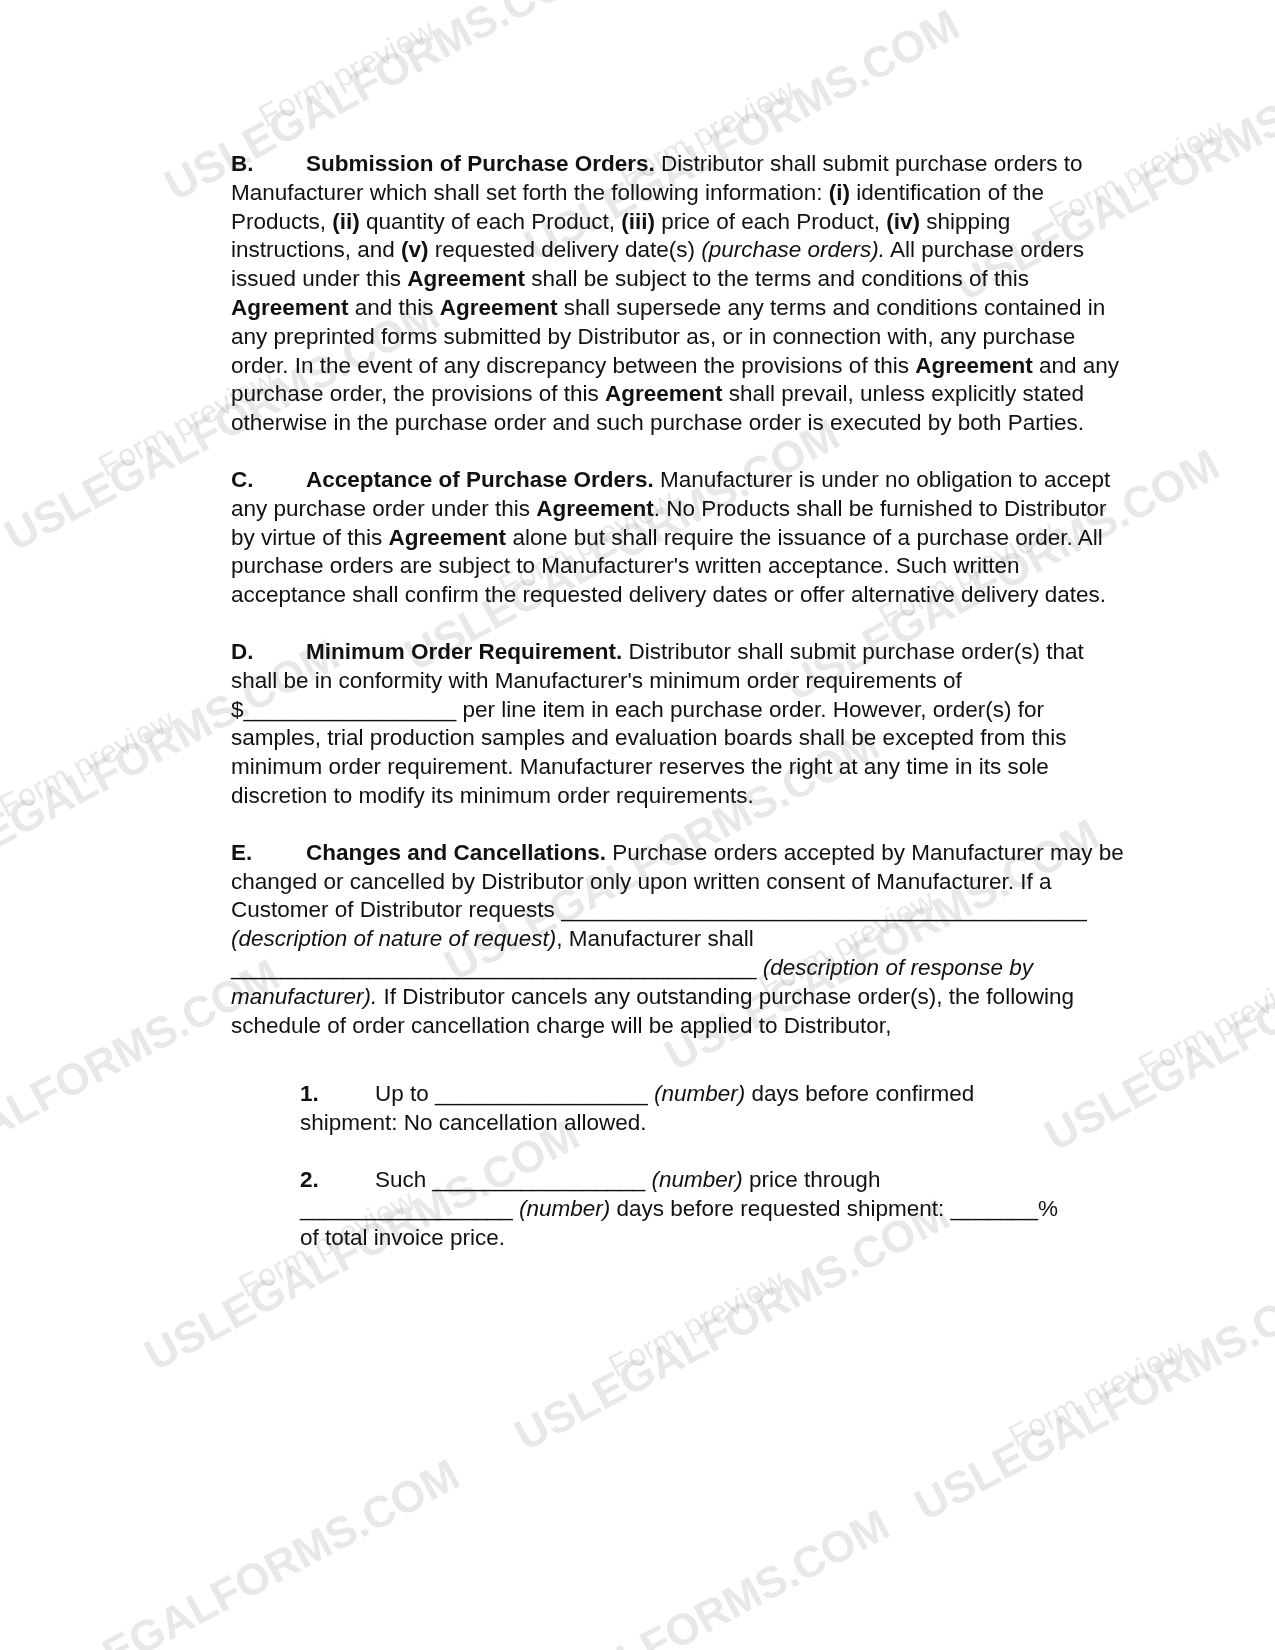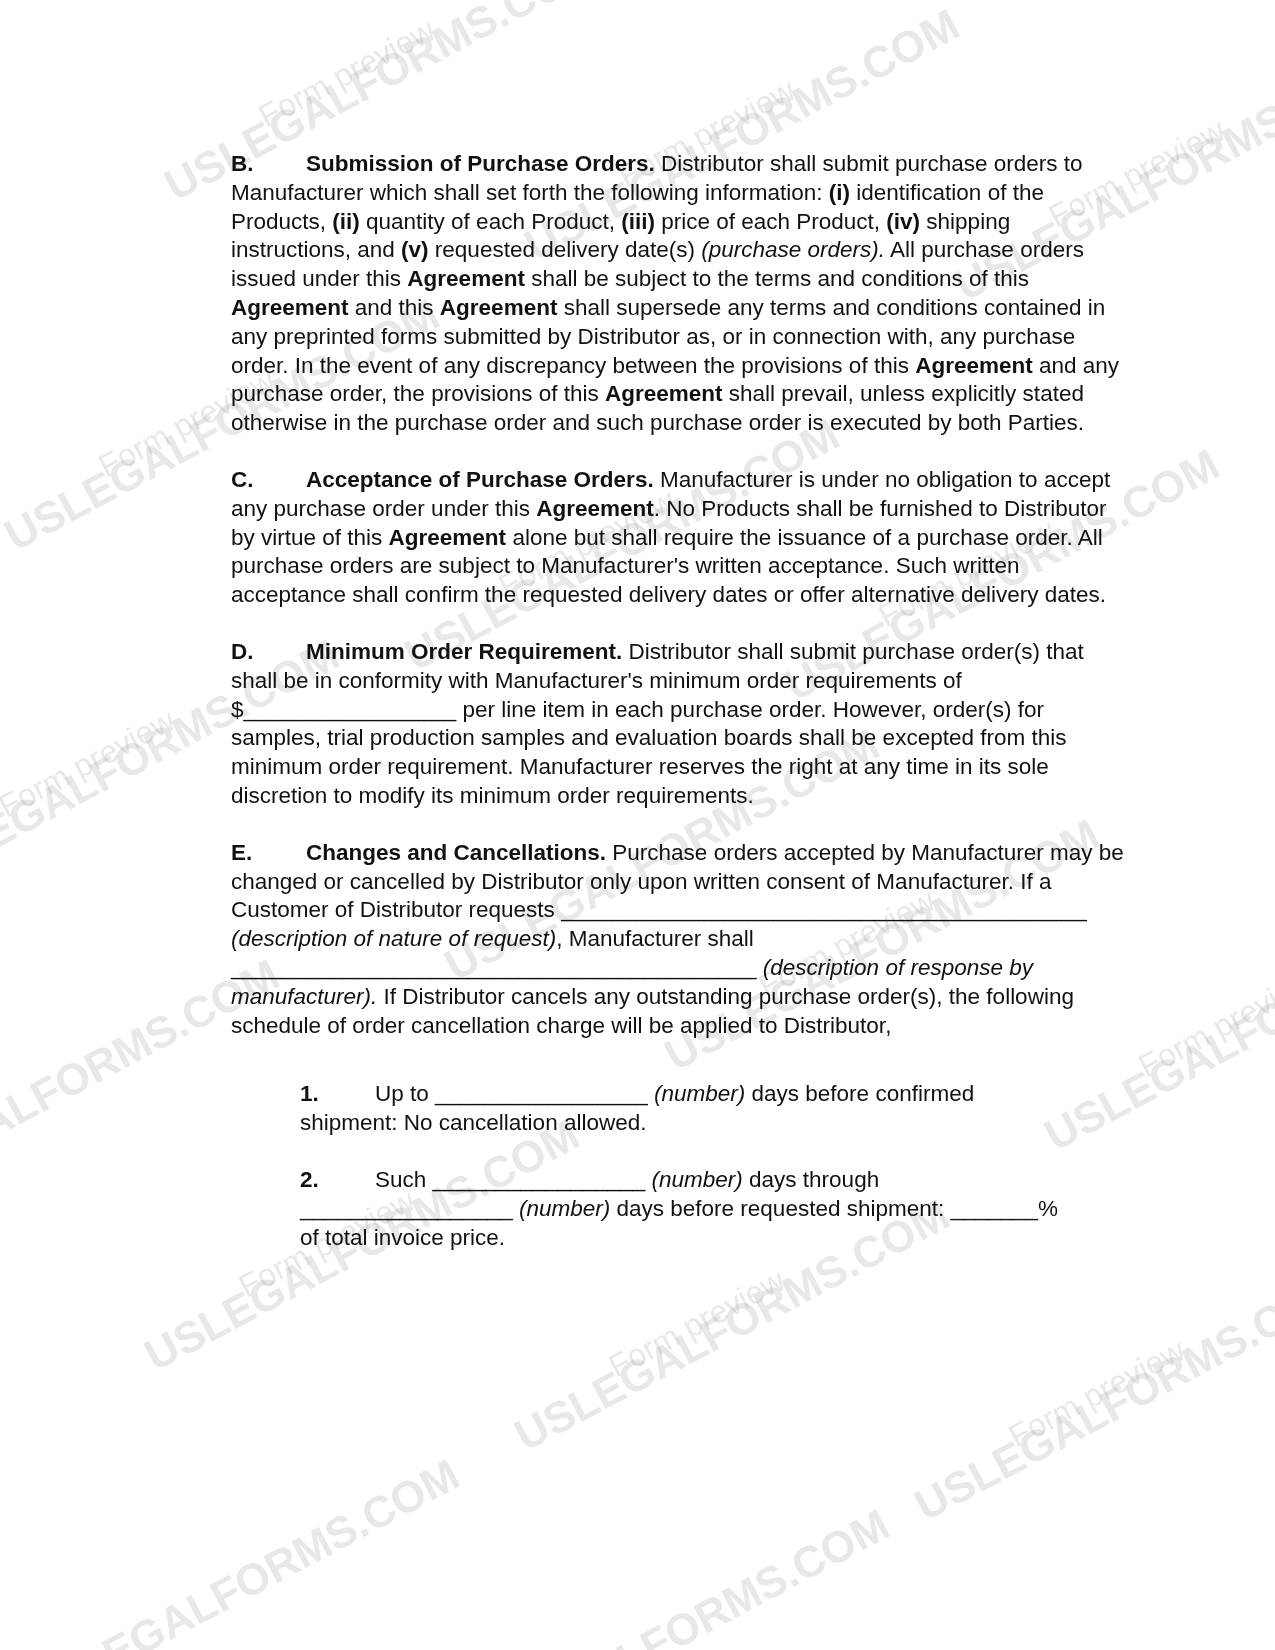--- a/index.html
+++ b/index.html
@@ -67,16 +67,16 @@
 
   <p class="para">
     <span class="lbl">E.</span><span class="b">Changes and Cancellations.</span><span> Purchase orders accepted by Manufacturer may be changed or cancelled by Distributor only upon written consent of Manufacturer. If a Customer of Distributor requests </span><span>__________________________________________</span><span class="i"> (description of nature of request)</span><span>, Manufacturer shall </span><span>__________________________________________</span><span class="i"> (description of response by manufacturer).</span><span> If Distributor cancels any outstanding purchase order(s), the following schedule of order cancellation charge will be applied to Distributor,</span>
   </p>
 
   <p class="sub" style="margin-top:40px;">
     <span class="lbl">1.</span><span>Up to </span><span>_________________</span><span class="i"> (number)</span><span> days before confirmed shipment: No cancellation allowed.</span>
   </p>
 
   <p class="sub">
-    <span class="lbl">2.</span><span>Such </span><span>_________________</span><span class="i"> (number)</span><span> days through </span><span>_________________</span><span class="i"> (number)</span><span> days before requested shipment: </span><span>_______</span><span>% of total invoice price.</span>
+    <span class="lbl">2.</span><span>Such </span><span>_________________</span><span class="i"> (number)</span><span> price through </span><span>_________________</span><span class="i"> (number)</span><span> days before requested shipment: </span><span>_______</span><span>% of total invoice price.</span>
   </p>
 
 </div>
 
 </body></html>

